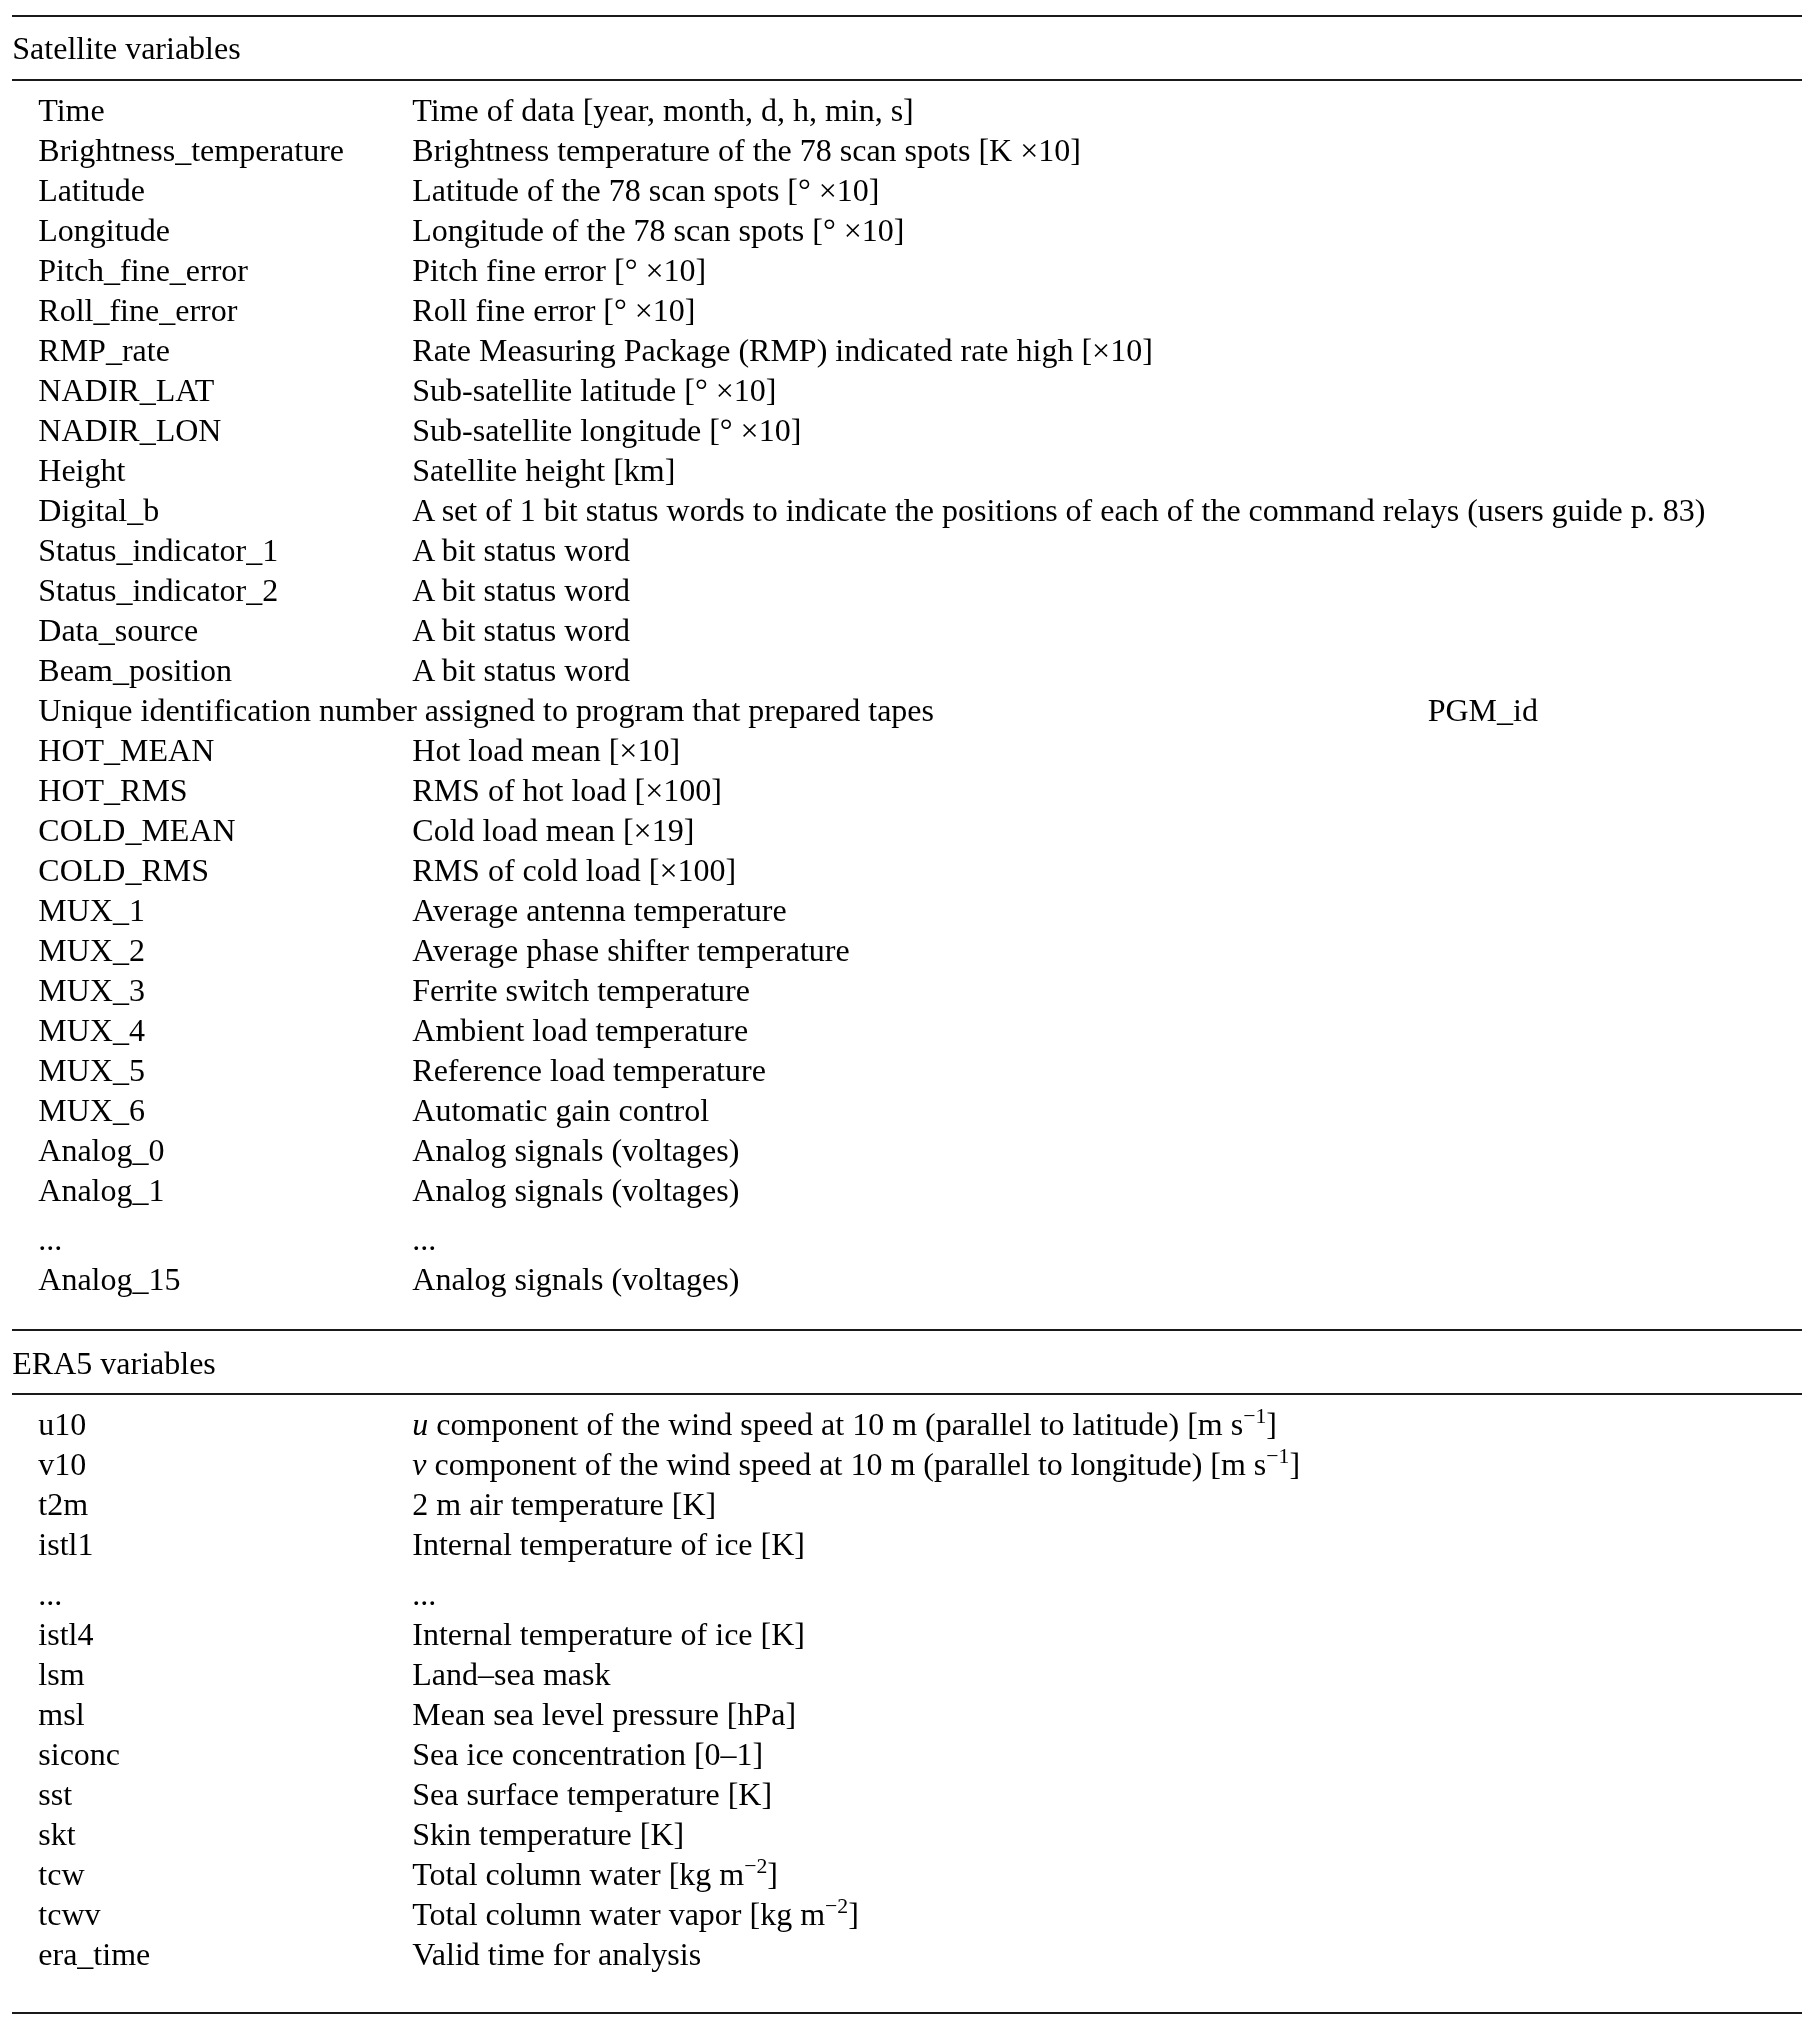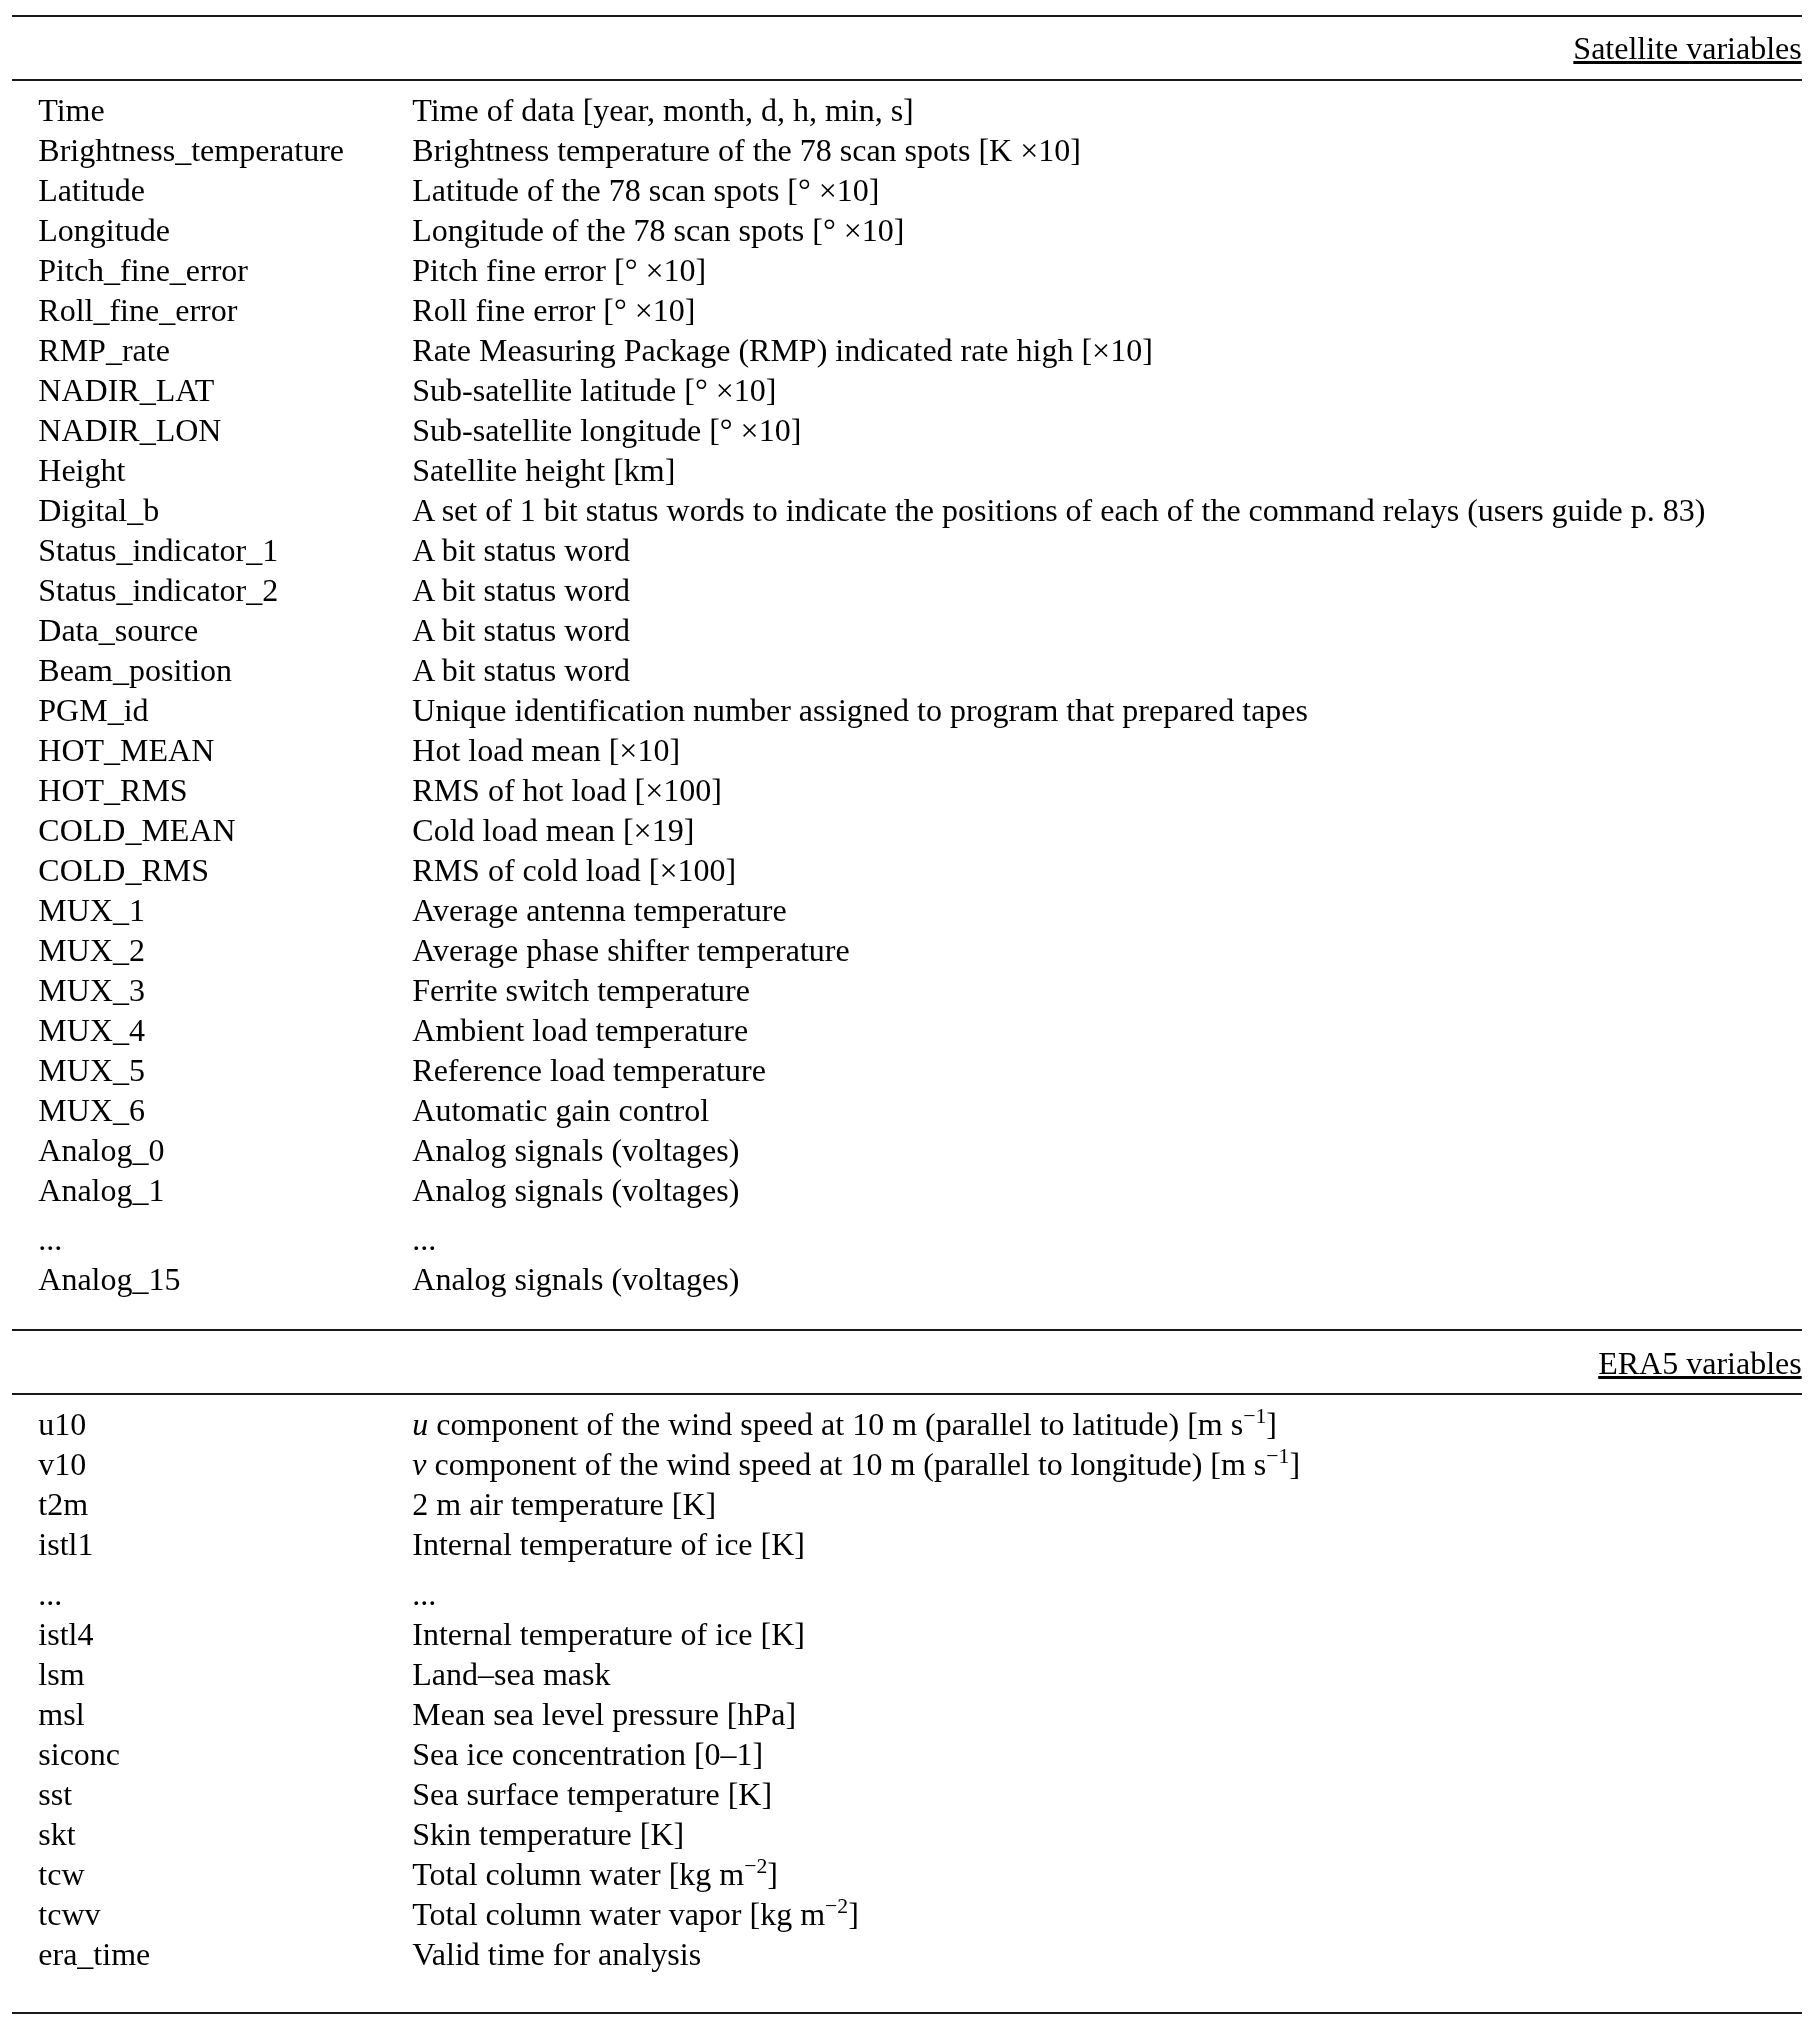--- a/index.html
+++ b/index.html
@@ -15,24 +15,23 @@
     font-family: "Liberation Serif", "DejaVu Serif", serif;
     font-size: 32px;
   }
   .page {
     padding: 15px 12.3px 0 12.3px;
     box-sizing: border-box;
   }
   .sec-header {
     border-top: 2.6px solid #1a1a1a;
     border-bottom: 2.6px solid #1a1a1a;
-    text-align: right;
+    text-align: left;
     padding: 11.4px 0 10.5px 0;
     line-height: 40px;
-    text-decoration: underline;
   }
   .rows {
     padding: 8.8px 0 0 26px;
   }
   .sec-sat .rows { padding-bottom: 30px; }
   .sec-era .rows { padding-bottom: 38px; }
   .row {
     display: flex;
     line-height: 40px;
   }
@@ -136,22 +135,22 @@
     <div class="cell name">Data_source</div>
     <div class="cell desc">A bit status word</div>
   </div>
 
   <div class="row">
     <div class="cell name">Beam_position</div>
     <div class="cell desc">A bit status word</div>
   </div>
 
   <div class="row">
+    <div class="cell desc">Unique identification number assigned to program that prepared tapes</div>
     <div class="cell name">PGM_id</div>
-    <div class="cell desc">Unique identification number assigned to program that prepared tapes</div>
   </div>
 
   <div class="row">
     <div class="cell name">HOT_MEAN</div>
     <div class="cell desc">Hot load mean [×10]</div>
   </div>
 
   <div class="row">
     <div class="cell name">HOT_RMS</div>
     <div class="cell desc">RMS of hot load [×100]</div>

